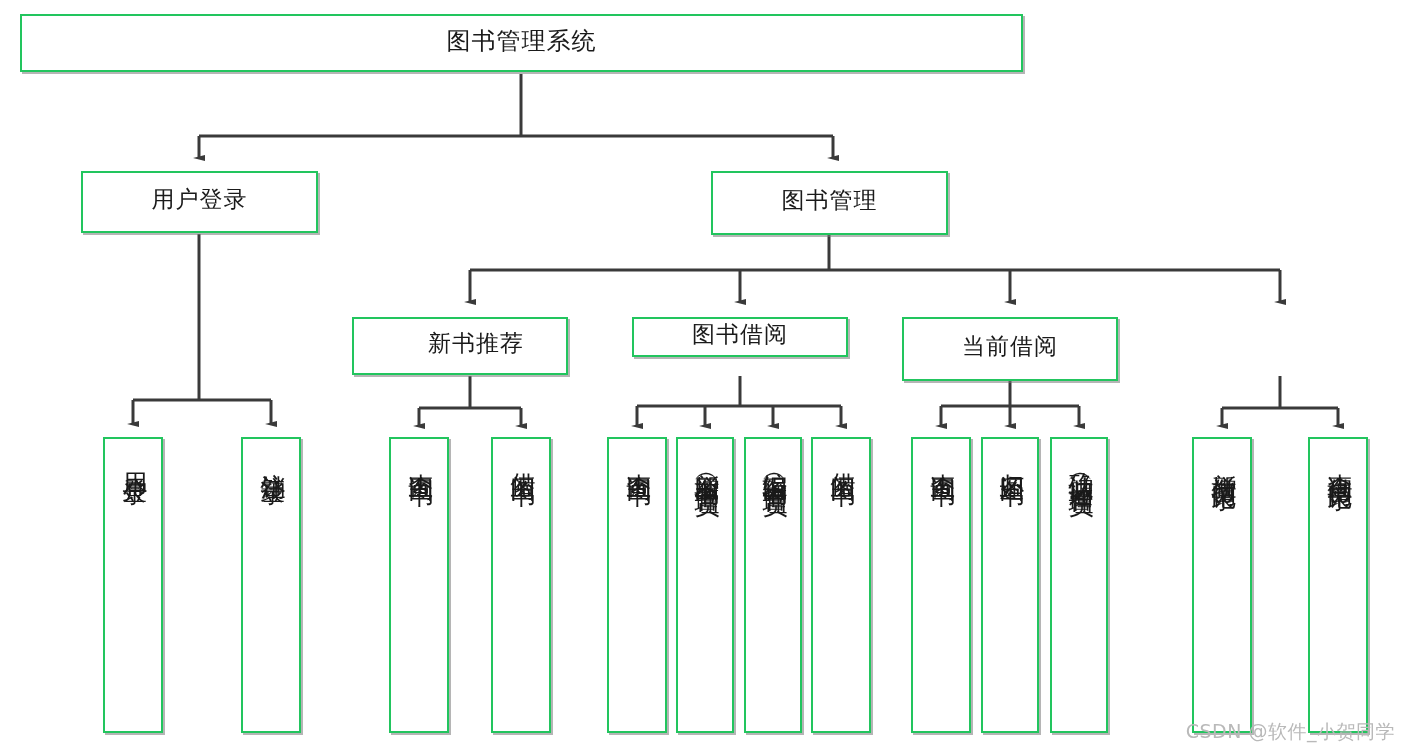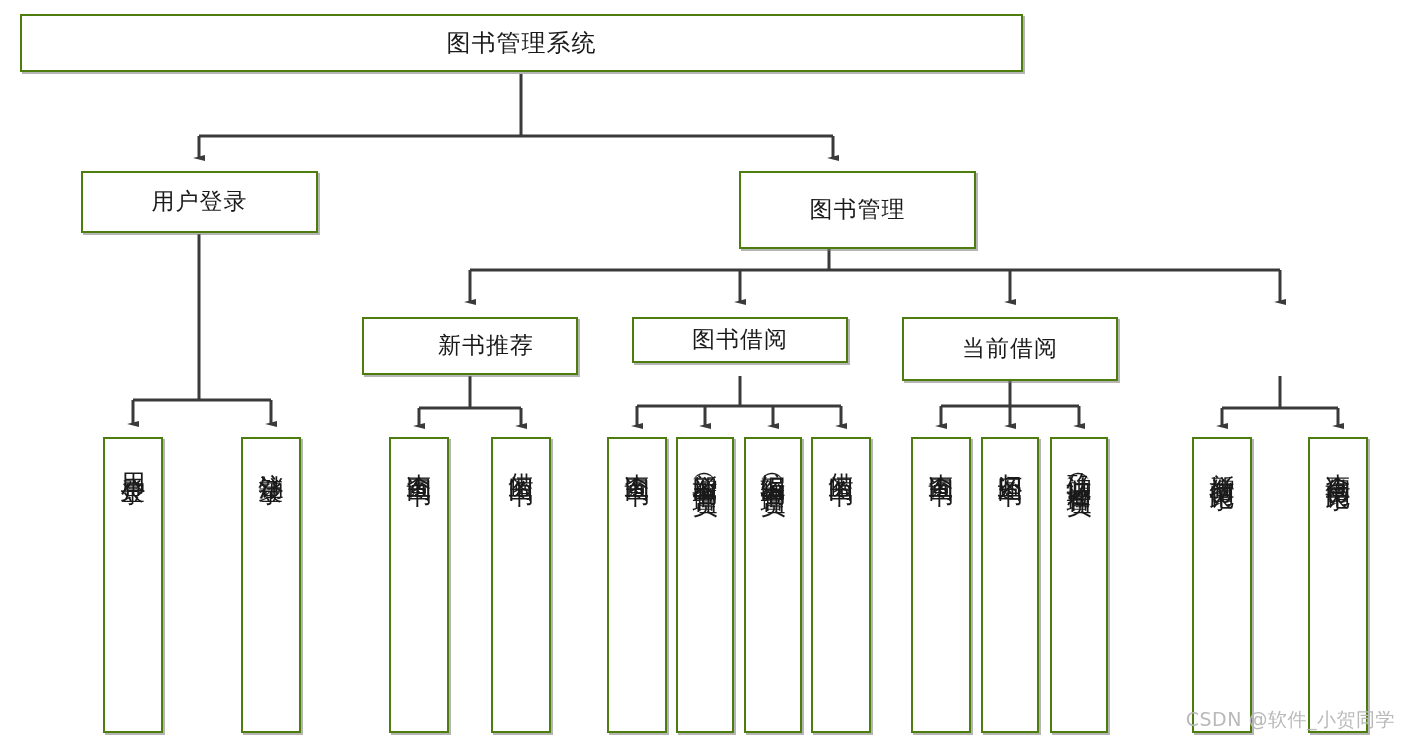--- a/index.html
+++ b/index.html
@@ -11,25 +11,26 @@
     overflow:hidden;
     position:relative;
   }
   #diagram{position:absolute;left:0;top:0;width:1405px;height:747px;}
   svg.edges{position:absolute;left:0;top:0;width:1405px;height:747px;pointer-events:none;}
 
   .node{
     position:absolute;
     box-sizing:border-box;
     background:#ffffff;
-    border:2px solid #4d7c0f;
+    border:2px solid #22c55e;
     display:flex;
     align-items:center;
     justify-content:center;
     color:#1a1a1a;
+    font-family:Liberation Mono, monospace;
   }
   .node.shadow{
     box-shadow:2px 2px 0 0 rgba(120,120,120,0.55);
   }
   .node .label{
     display:block;
     text-align:center;
     letter-spacing:1px;
     white-space:nowrap;
   }
@@ -49,21 +50,21 @@
     writing-mode:vertical-rl;
     text-orientation:upright;
     font-size:25px;
     line-height:1.08;
     letter-spacing:3px;
     white-space:nowrap;
   }
   .watermark{
     position:absolute;
     right:10px;
-    bottom:14px;
+    bottom:2px;
     font-size:19px;
     color:#b9b9b9;
     letter-spacing:0.5px;
     white-space:nowrap;
   }
 </style>
 </head>
 <body>
 
 <div id="diagram">
@@ -118,28 +119,28 @@
     </g>
   </svg>
 
   <div class="node horiz root shadow" style="left:20px;top:14px;width:1003px;height:58px;">
     <span class="label">图书管理系统</span>
   </div>
 
   <div class="node horiz shadow" style="left:81px;top:171px;width:237px;height:62px;">
     <span class="label">用户登录</span>
   </div>
-  <div class="node horiz shadow" style="left:711px;top:171px;width:237px;height:78px;margin-left:28px;">
+  <div class="node horiz shadow" style="left:711px;top:171px;width:237px;height:64px;">
     <span class="label">图书管理</span>
   </div>
 
-  <div class="node horiz shadow" style="left:362px;top:317px;width:216px;height:58px;padding-left:32px;">
+  <div class="node horiz shadow" style="left:352px;top:317px;width:216px;height:58px;padding-left:32px;">
     <span class="label">新书推荐</span>
   </div>
-  <div class="node horiz shadow" style="left:632px;top:317px;width:216px;height:46px;">
+  <div class="node horiz shadow" style="left:632px;top:317px;width:216px;height:40px;">
     <span class="label">图书借阅</span>
   </div>
   <div class="node horiz shadow" style="left:902px;top:317px;width:216px;height:64px;">
     <span class="label">当前借阅</span>
   </div>
 
   <div class="node vert shadow" style="left:103px;top:437px;width:60px;height:296px;">
     <span class="label">用户登录</span>
   </div>
   <div class="node vert shadow" style="left:241px;top:437px;width:60px;height:296px;">

